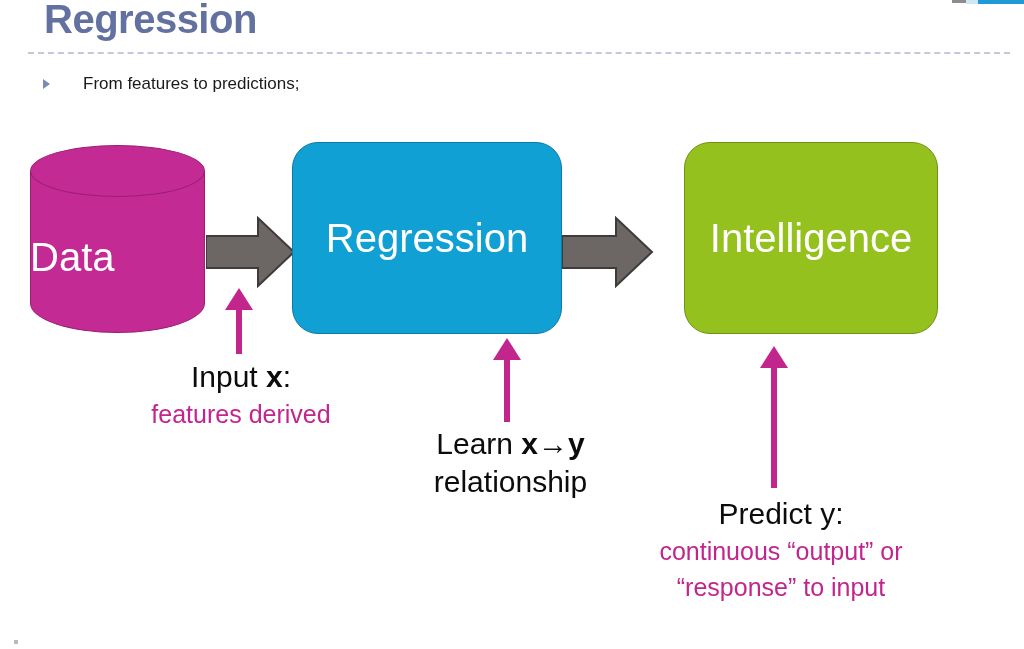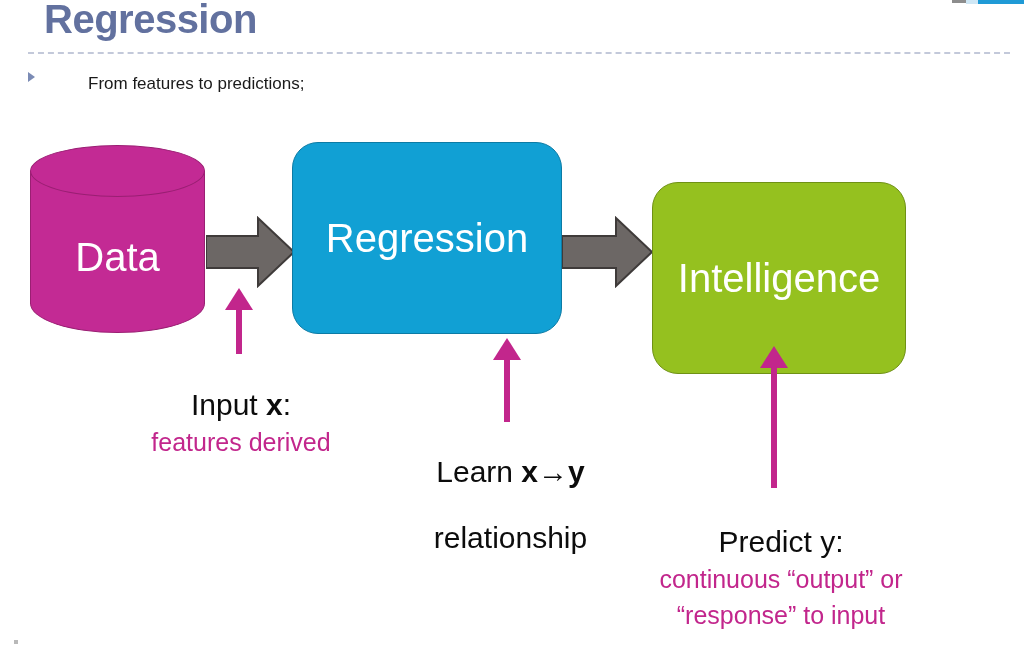--- a/index.html
+++ b/index.html
@@ -55,23 +55,23 @@
   #title-rule {
     position: absolute;
     left: 28px; top: 52px;
     width: 982px; height: 0;
     border-top: 2px dashed #c3c9da;
   }
 
   
   #bullet-row {
     position: absolute;
-    left: 28px; top: 72px;
+    left: 43px; top: 72px;
     display: flex;
-    gap: 20px;
+    align-items: center;
   }
   #bullet-row .tri {
     width: 0; height: 0;
     border-left: 7px solid #7b8bb5;
     border-top: 5px solid transparent;
     border-bottom: 5px solid transparent;
     margin-right: 33px;
   }
   #bullet-row .btext {
     font-size: 17px;
@@ -105,21 +105,20 @@
     width: 175px; height: 52px;
     background: #c32a94;
     border-radius: 50%;
     box-sizing: border-box;
     border: 1px solid #9a1f73;
   }
   #data-cylinder .cyl-label {
     position: absolute;
     left: 0; top: 90px;
     width: 175px;
-    text-align: center;
     color: #ffffff;
     font-size: 40px;
     font-weight: 300;
     line-height: 44px;
   }
 
   
   .proc-box {
     position: absolute;
     border-radius: 26px;
@@ -135,25 +134,24 @@
     line-height: 44px;
     white-space: nowrap;
   }
   #box-regression {
     left: 292px; top: 142px;
     width: 270px; height: 192px;
     background: #11a0d4;
     border: 1px solid #0c7ba5;
   }
   #box-intelligence {
-    left: 652px; top: 142px;
+    left: 684px; top: 142px;
     width: 254px; height: 192px;
     background: #95c11f;
     border: 1px solid #6f9115;
-    margin-top: 40px;
   }
 
   
   .gray-arrow { position: absolute; }
   #arrow-data-to-regression { left: 206px; top: 216px; }
   #arrow-regression-to-intelligence { left: 562px; top: 216px; }
 
   
   .pink-arrow { position: absolute; }
   #pink-arrow-input   { left: 222px; top: 288px; }
@@ -161,21 +159,20 @@
   #pink-arrow-predict { left: 757px; top: 346px; }
 
   
   .callout { position: absolute; text-align: center; }
   .callout .head {
     color: #0c0c0c;
     font-size: 30px;
     font-weight: 400;
     line-height: 38px;
     white-space: nowrap;
-    margin-top: 28px;
   }
   .callout .head b { font-weight: bold; }
   .callout .sub {
     color: #c2268c;
     font-size: 25px;
     font-weight: 400;
     line-height: 36px;
     white-space: nowrap;
   }
 

